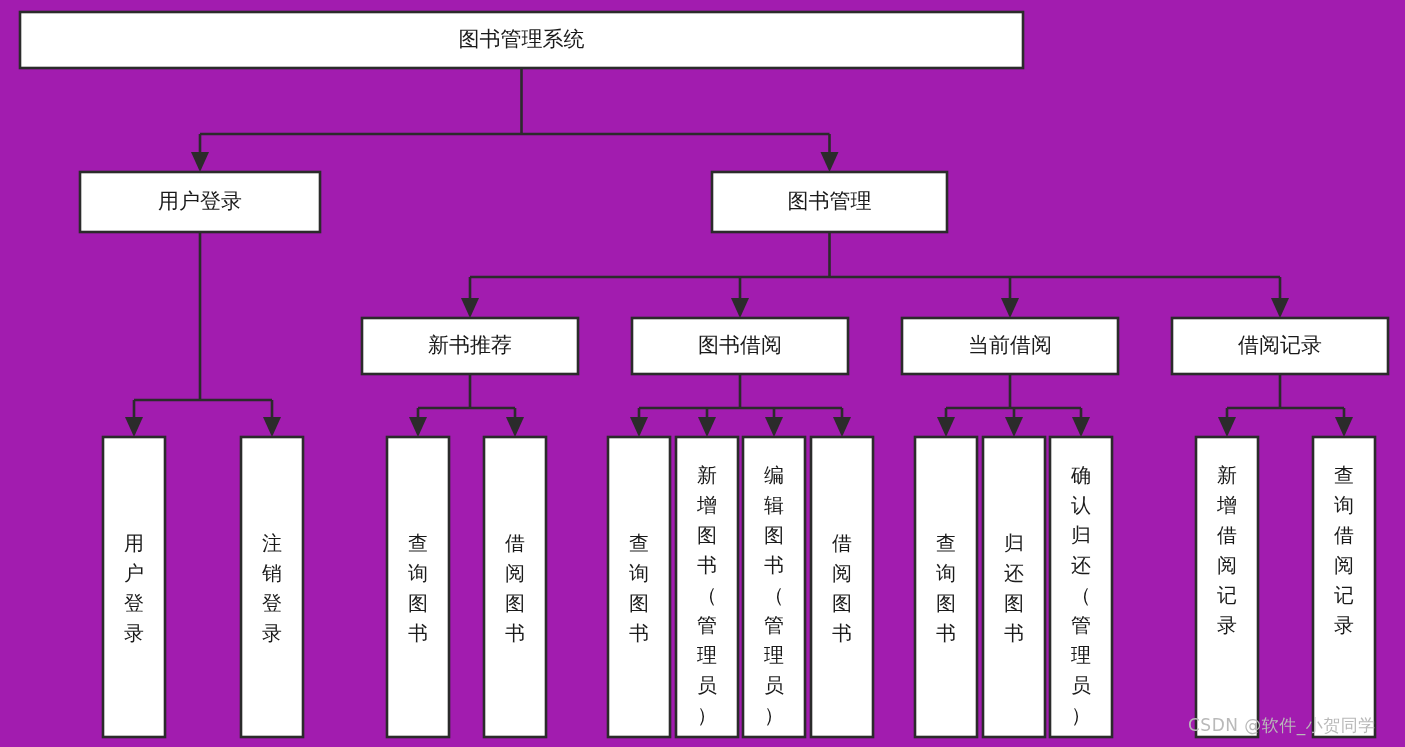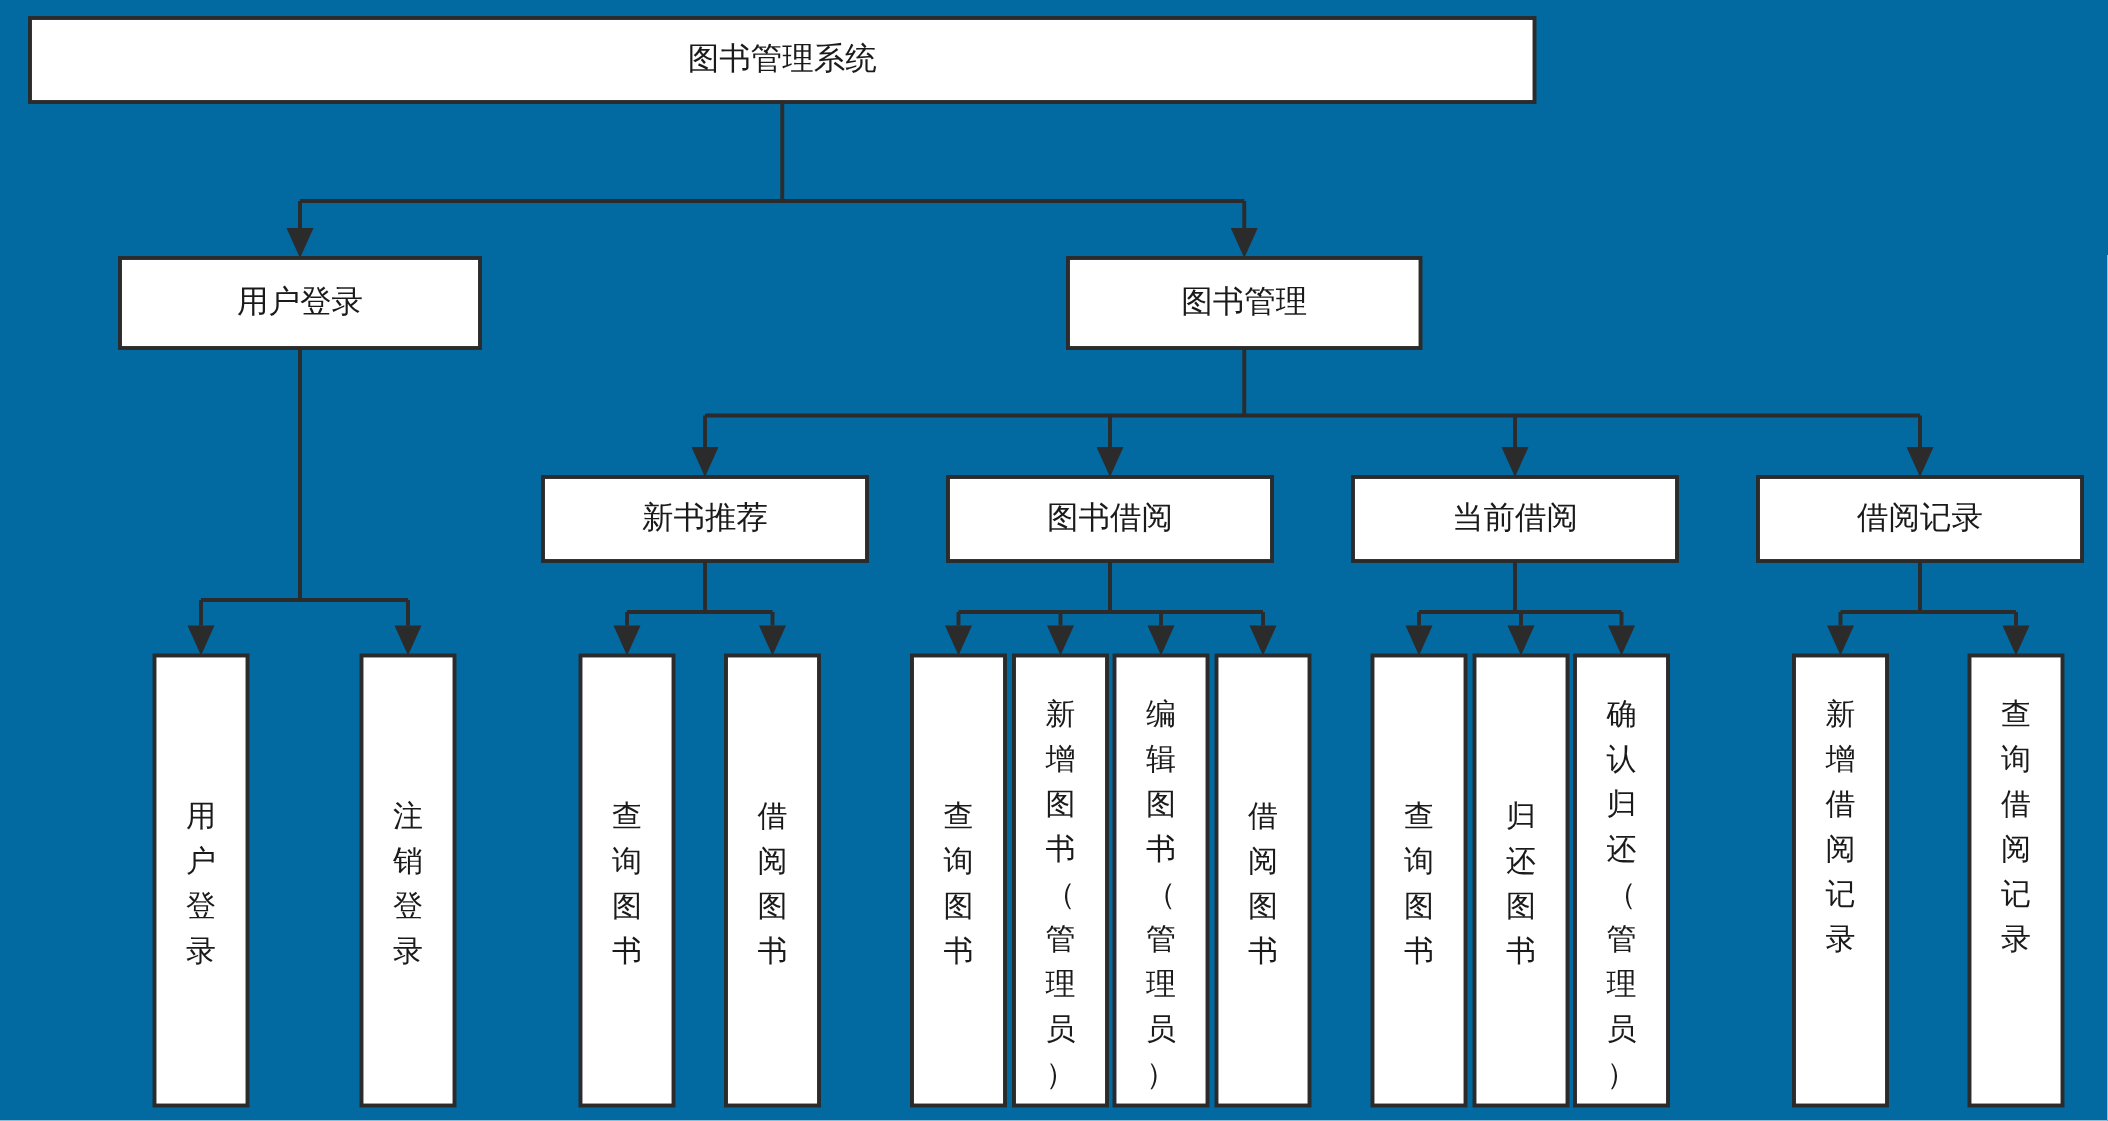--- a/index.html
+++ b/index.html
@@ -8,21 +8,21 @@
     padding: 0;
     background: #ffffff;
   }
   body {
     font-family: "DejaVu Sans", "Liberation Sans", sans-serif;
   }
   #diagram-root {
     position: relative;
     width: 1405px;
     height: 747px;
-    background: #0369a1;
+    background: #a21caf;
     overflow: hidden;
   }
   svg.flow {
     position: absolute;
     left: 0;
     top: 0;
     width: 1405px;
     height: 747px;
     display: block;
   }
@@ -201,14 +201,15 @@
           <rect x="1196" y="437" width="62" height="300" class="node-rect"></rect>
           <text x="1227" y="482.4" class="node-label-v"><tspan x="1227" dy="0">新</tspan><tspan x="1227" dy="30">增</tspan><tspan x="1227" dy="30">借</tspan><tspan x="1227" dy="30">阅</tspan><tspan x="1227" dy="30">记</tspan><tspan x="1227" dy="30">录</tspan></text>
         </g>
         <g>
           <rect x="1313" y="437" width="62" height="300" class="node-rect"></rect>
           <text x="1344" y="482.4" class="node-label-v"><tspan x="1344" dy="0">查</tspan><tspan x="1344" dy="30">询</tspan><tspan x="1344" dy="30">借</tspan><tspan x="1344" dy="30">阅</tspan><tspan x="1344" dy="30">记</tspan><tspan x="1344" dy="30">录</tspan></text>
         </g>
       </g>
   </svg>
 
+  <div class="watermark" style="left: 1188px; top: 714px;">CSDN @软件_小贺同学</div>
 
 </div>
 
 </body></html>

